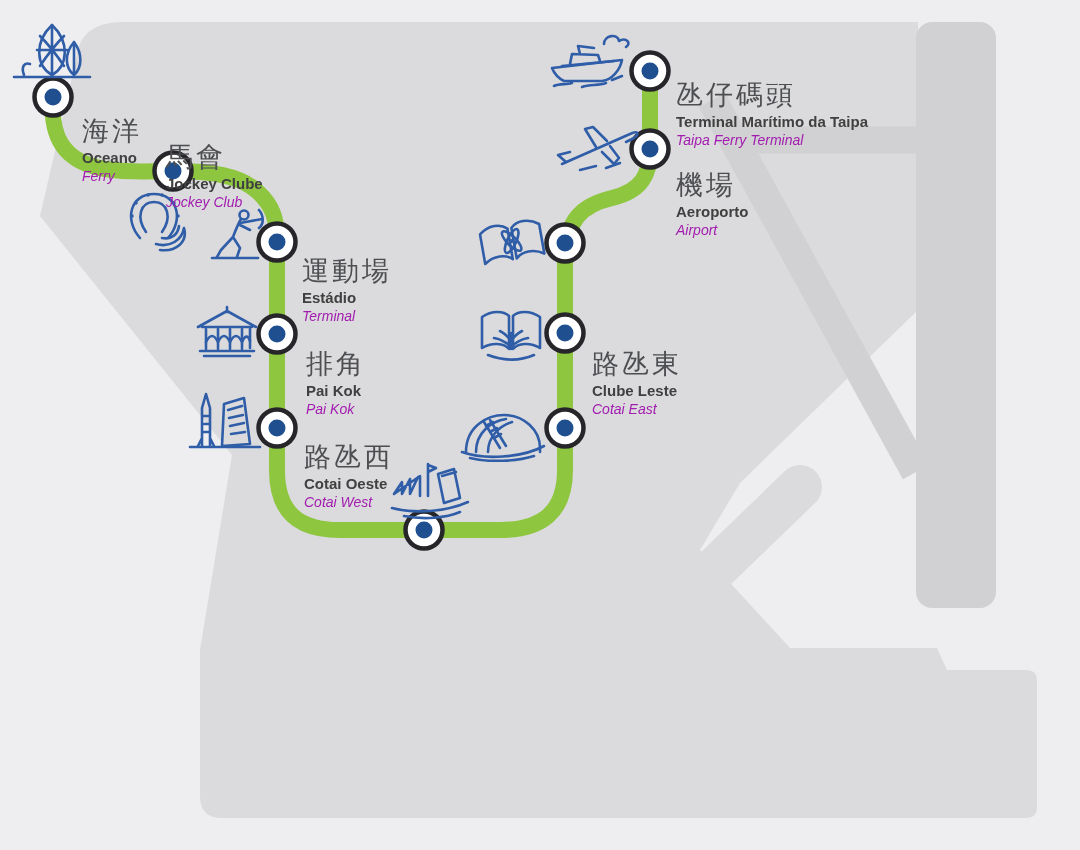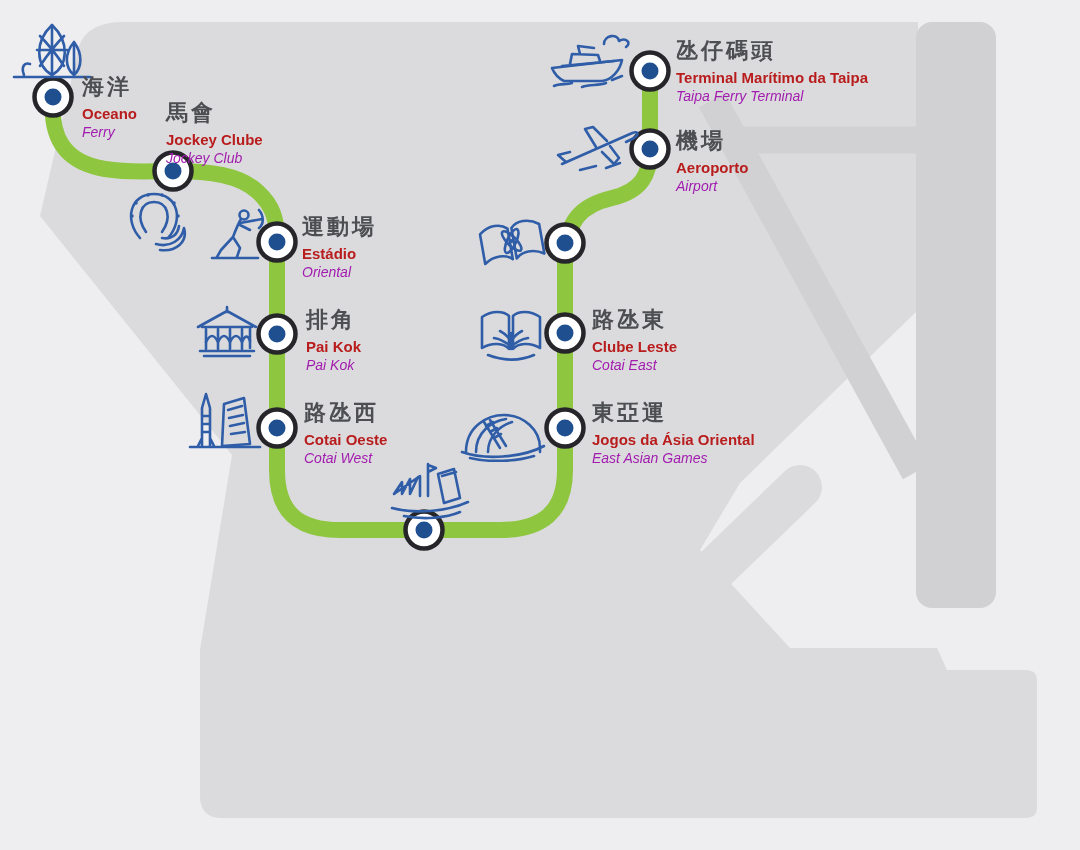--- a/index.html
+++ b/index.html
@@ -7,22 +7,22 @@
          font-family:"Liberation Sans","DejaVu Sans",sans-serif;}
   #map-svg{position:absolute;left:0;top:0;}
   .land{fill:#DBDBDD;}
   .land-stroke{stroke:#DBDBDD;fill:none;}
   .accent{fill:#D1D1D3;}
   .accent-stroke{stroke:#D1D1D3;fill:none;}
   .route{fill:none;stroke:#8FC640;stroke-width:16;stroke-linecap:round;stroke-linejoin:round;}
   .st-outer{fill:#FFFFFF;stroke:#26262A;stroke-width:4.5;}
   .st-inner{fill:#1F4F8F;}
   .label{position:absolute;white-space:nowrap;}
-  .zh{font-size:22px;font-weight:700;color:#4D4E51;letter-spacing:3px;line-height:30px;}
-  .pt{font-size:15px;font-weight:bold;color:#b91c1c;line-height:19px;margin-top:2px;}
+  .zh{font-size:27px;font-weight:400;color:#4D4E51;letter-spacing:3px;line-height:30px;margin-top:44px;}
+  .pt{font-size:15px;font-weight:bold;color:#404040;line-height:19px;margin-top:2px;}
   .en{font-size:14px;font-style:italic;color:#a21caf;line-height:18px;}
   .icon{position:absolute;}
   .icon path,.icon circle,.icon ellipse{fill:none;stroke:#2F5DA8;stroke-width:2.6;
         stroke-linecap:round;stroke-linejoin:round;}
   .icon .dot{fill:#2F5DA8;stroke:none;}
 </style>
 </head>
 <body>
 
 <div id="stage">
@@ -173,37 +173,32 @@
     <div class="en">Ferry</div>
   </div>
   <div class="label" style="left:166px;top:98px">
     <div class="zh">馬會</div>
     <div class="pt">Jockey Clube</div>
     <div class="en">Jockey Club</div>
   </div>
   <div class="label" style="left:302px;top:212px">
     <div class="zh">運動場</div>
     <div class="pt">Estádio</div>
-    <div class="en">Oriental</div>
+    <div class="en">Terminal</div>
   </div>
   <div class="label" style="left:306px;top:305px">
     <div class="zh">排角</div>
     <div class="pt">Pai Kok</div>
     <div class="en">Pai Kok</div>
   </div>
   <div class="label" style="left:304px;top:398px">
     <div class="zh">路氹西</div>
     <div class="pt">Cotai Oeste</div>
     <div class="en">Cotai West</div>
   </div>
-  <div class="label" style="left:592px;top:398px">
-    <div class="zh">東亞運</div>
-    <div class="pt">Jogos da Ásia Oriental</div>
-    <div class="en">East Asian Games</div>
-  </div>
   <div class="label" style="left:592px;top:305px">
     <div class="zh">路氹東</div>
     <div class="pt">Clube Leste</div>
     <div class="en">Cotai East</div>
   </div>
   <div class="label" style="left:676px;top:126px">
     <div class="zh">機場</div>
     <div class="pt">Aeroporto</div>
     <div class="en">Airport</div>
   </div>

